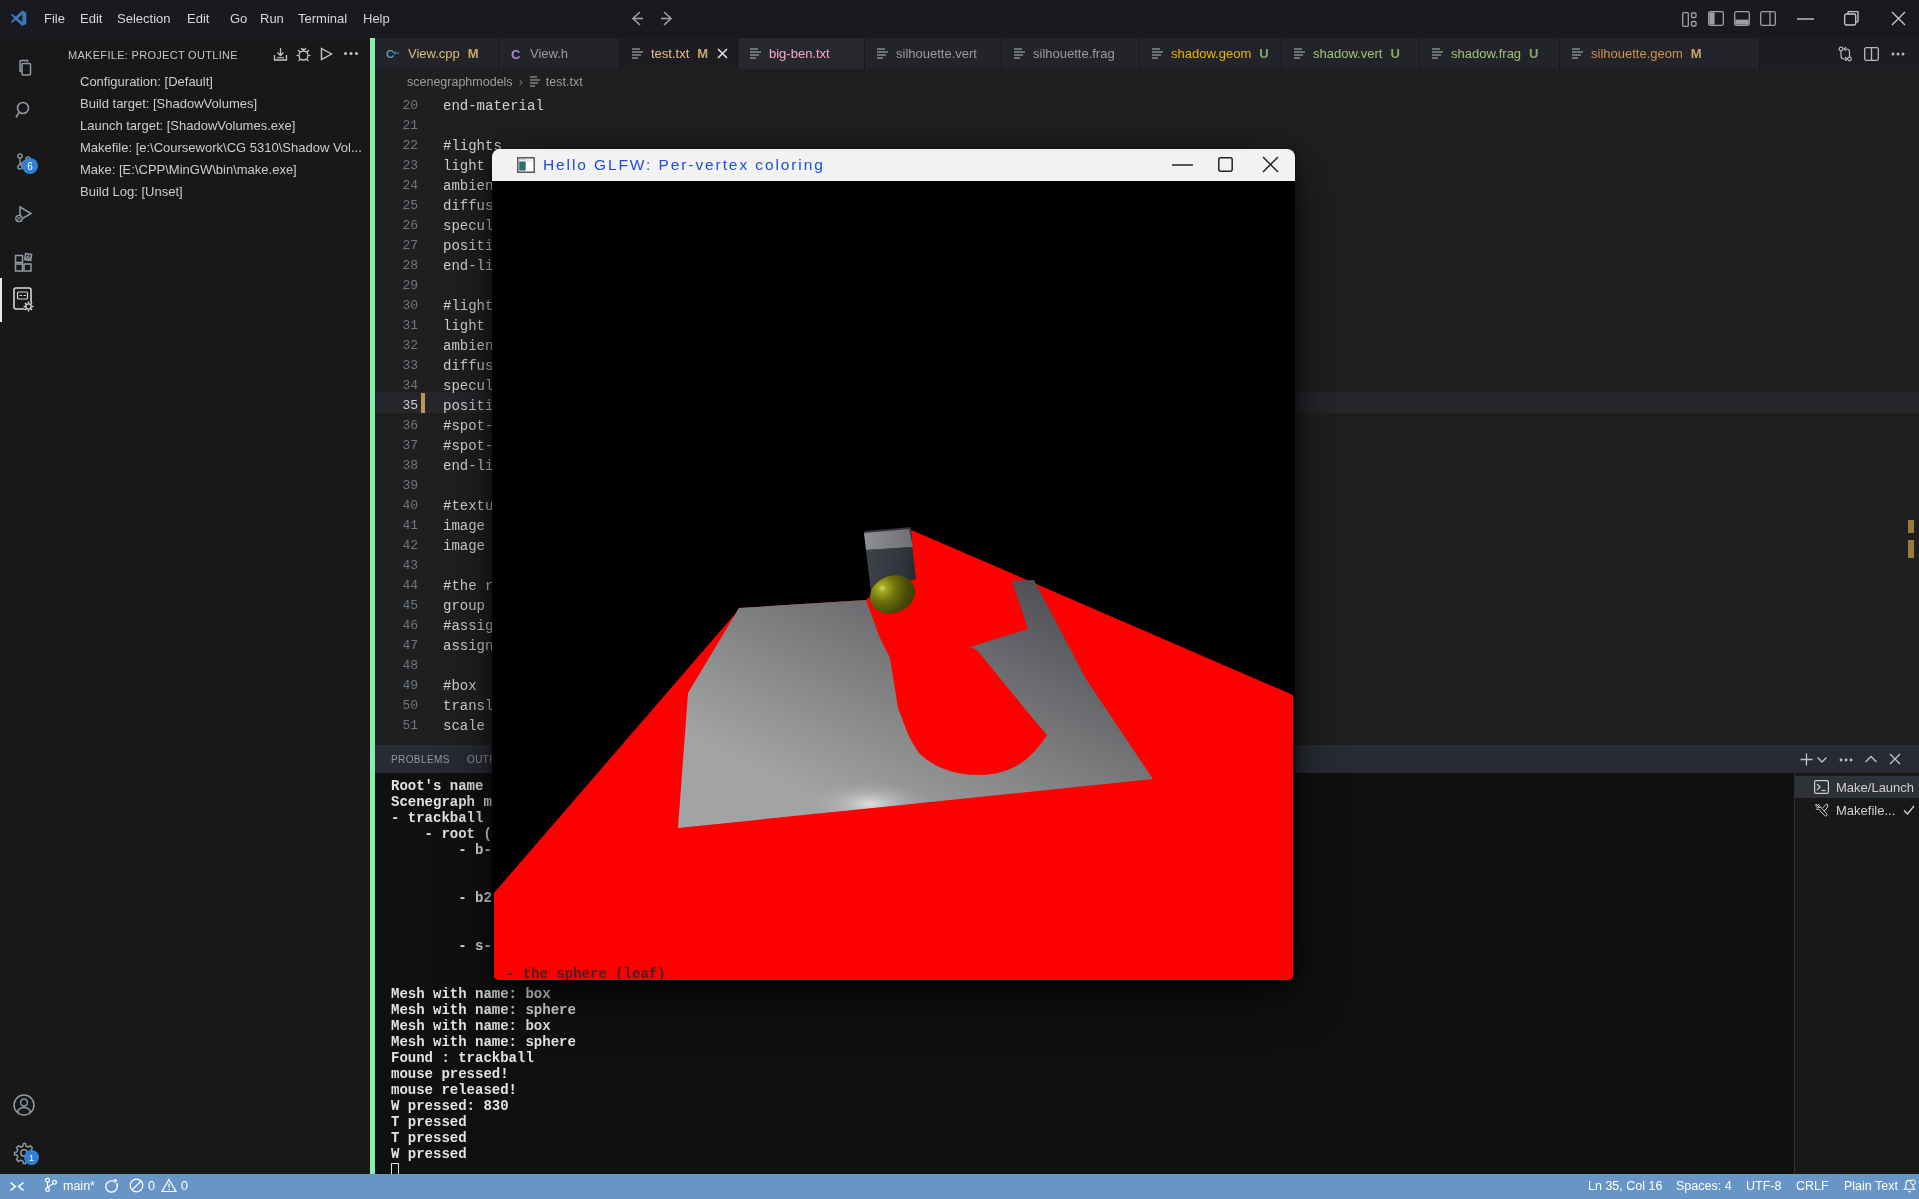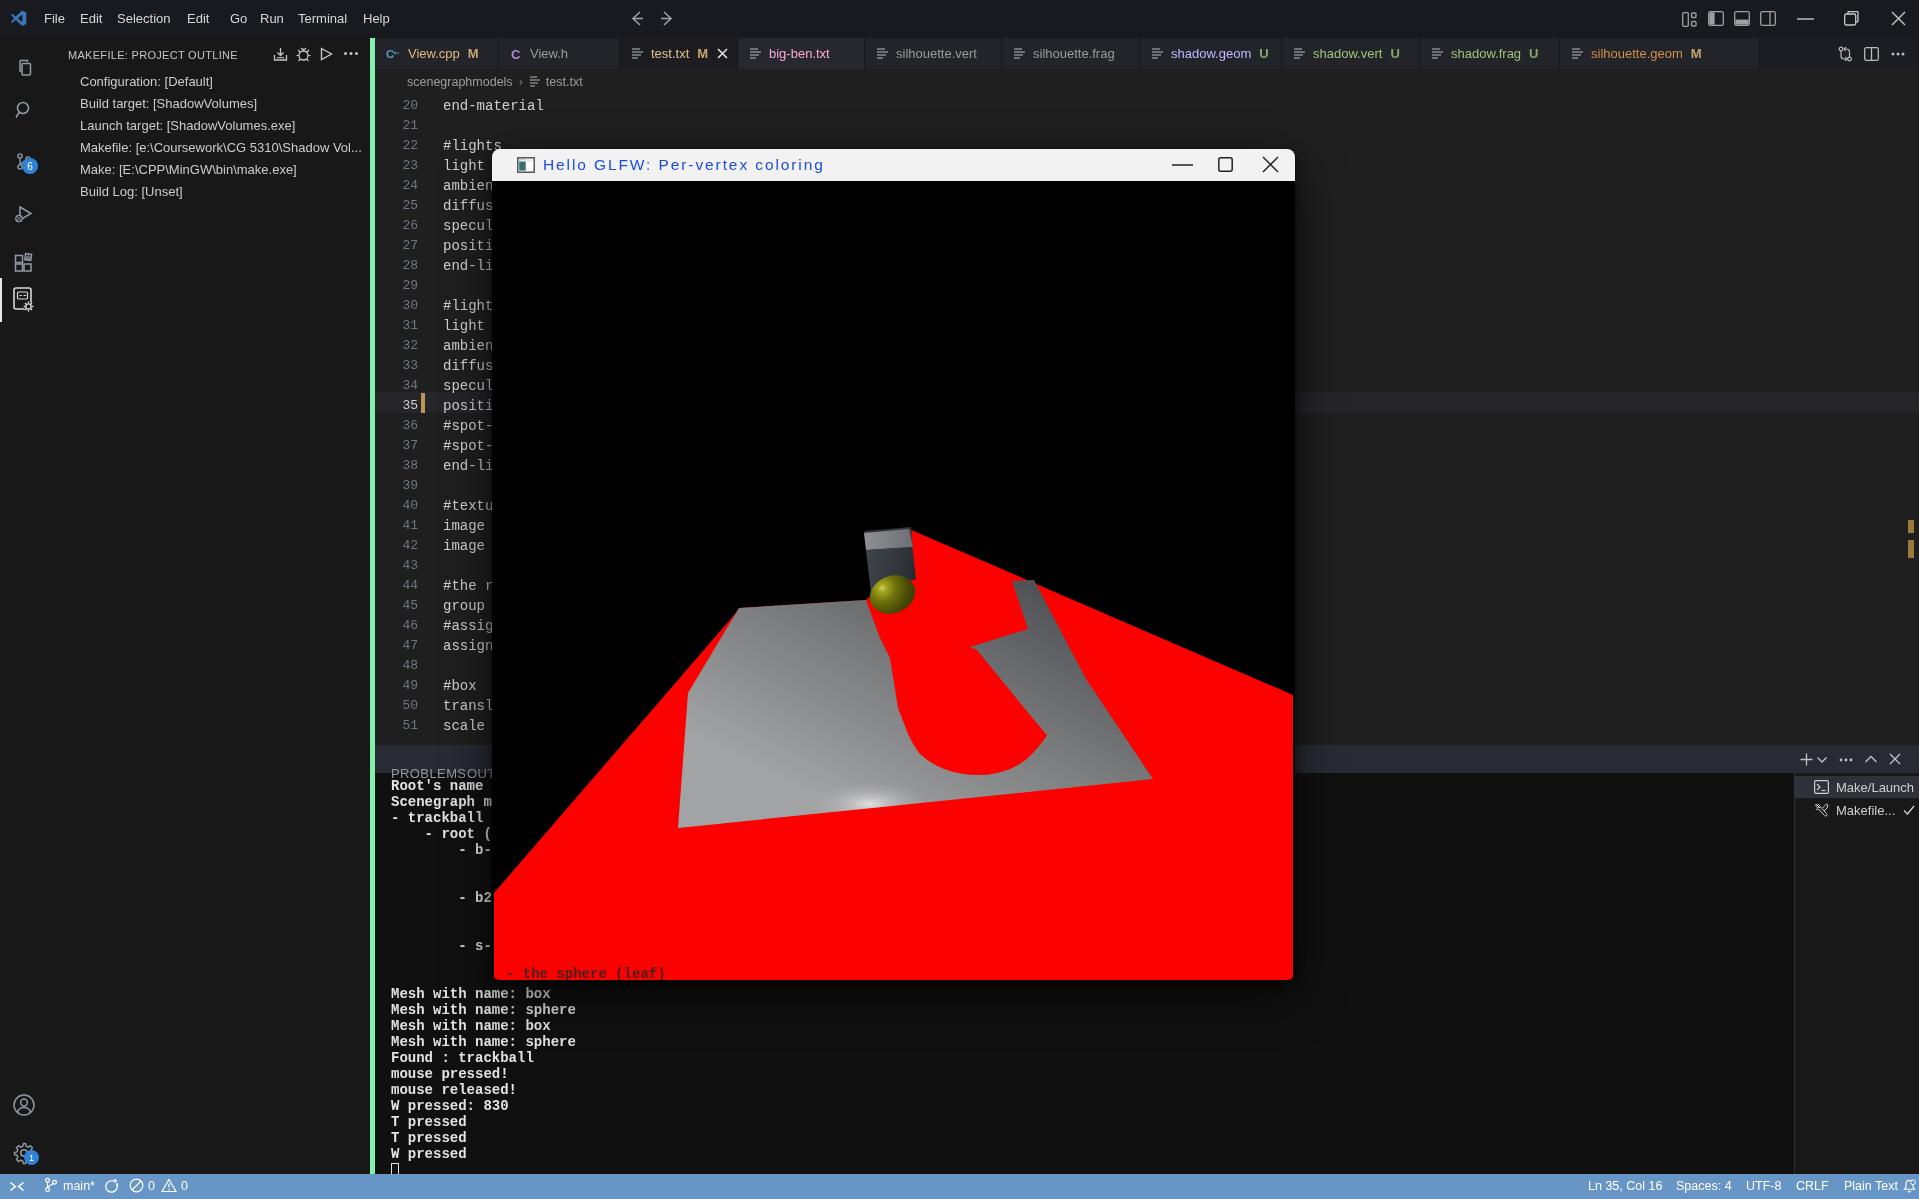--- a/index.html
+++ b/index.html
@@ -30,21 +30,21 @@
     color:#9d9d9d; font-size:12.5px; line-height:27px; }
   #editor { position:absolute; left:375px; top:96px; width:1544px; height:649px; background:#1f1f1f; overflow:hidden; }
   #curline { position:absolute; left:0px; top:296px; width:1544px; height:21px; background:#25252a; }
   #linenums { position:absolute; left:0; top:0; width:43px; text-align:right;
     font-family:"Liberation Mono", monospace; font-size:13px; line-height:20px; color:#6e7681; white-space:pre; }
   #code { position:absolute; left:68px; top:0;
     font-family:"Liberation Mono", monospace; font-size:14px; line-height:20px; color:#d0d0d0; white-space:pre; }
   
   #panel { position:absolute; left:375px; top:745px; width:1544px; height:429px; background:#101011; border-top:1px solid #2b2b30; }
   #panelhead { position:absolute; left:0; top:0; width:1544px; height:27px; background:#282b33; }
-  #panelhead .ptab { position:absolute; top:14px; height:18px; line-height:27px; font-size:13px; color:#9298a3; letter-spacing:0.4px; }
+  #panelhead .ptab { position:absolute; top:0; height:18px; line-height:27px; font-size:10px; color:#9298a3; letter-spacing:0.4px; }
   #term { position:absolute; left:16px; top:32px; font-family:"Liberation Mono", monospace;
     font-size:14px; line-height:16px; font-weight:bold; color:#e3e3e3; white-space:pre; }
   #termside { position:absolute; left:1419px; top:27px; width:125px; height:402px; background:#181818; border-left:1px solid #2f2f34; }
   .trow { position:absolute; left:0; width:125px; height:22px; display:flex; align-items:center; color:#cfcfcf; font-size:13px; }
   
   #statusbar { position:absolute; left:0; top:1174px; width:1919px; height:25px; background:#6795c5;
     color:#ffffff; font-size:12.5px; }
   #statusbar .it { position:absolute; top:0; height:25px; line-height:25px; white-space:nowrap; }
   
   #glfw { position:absolute; left:492px; top:149px; width:803px; height:831px; border-radius:8px;
@@ -271,21 +271,21 @@
     </div>
   <div class="tab" style="left:765px;width:142px">
       <svg style="margin-left:11px" width="13" height="14" viewBox="0 0 13 14">
         <g stroke="#8d9499" stroke-width="1.4">
           <path d="M1 2 L9 2"></path>
           <path d="M1 5 L12 5"></path>
           <path d="M1 8 L10 8"></path>
           <path d="M1 11 L7 11"></path>
         </g>
       </svg>
-      <span class="lbl" style="color:#c4b5fd">shadow.geom</span>
+      <span class="lbl" style="color:#eab308">shadow.geom</span>
       <span class="gitm" style="color:#86a968">U</span>
     </div>
   <div class="tab" style="left:907px;width:138px">
       <svg style="margin-left:11px" width="13" height="14" viewBox="0 0 13 14">
         <g stroke="#8d9499" stroke-width="1.4">
           <path d="M1 2 L9 2"></path>
           <path d="M1 5 L12 5"></path>
           <path d="M1 8 L10 8"></path>
           <path d="M1 11 L7 11"></path>
         </g>

